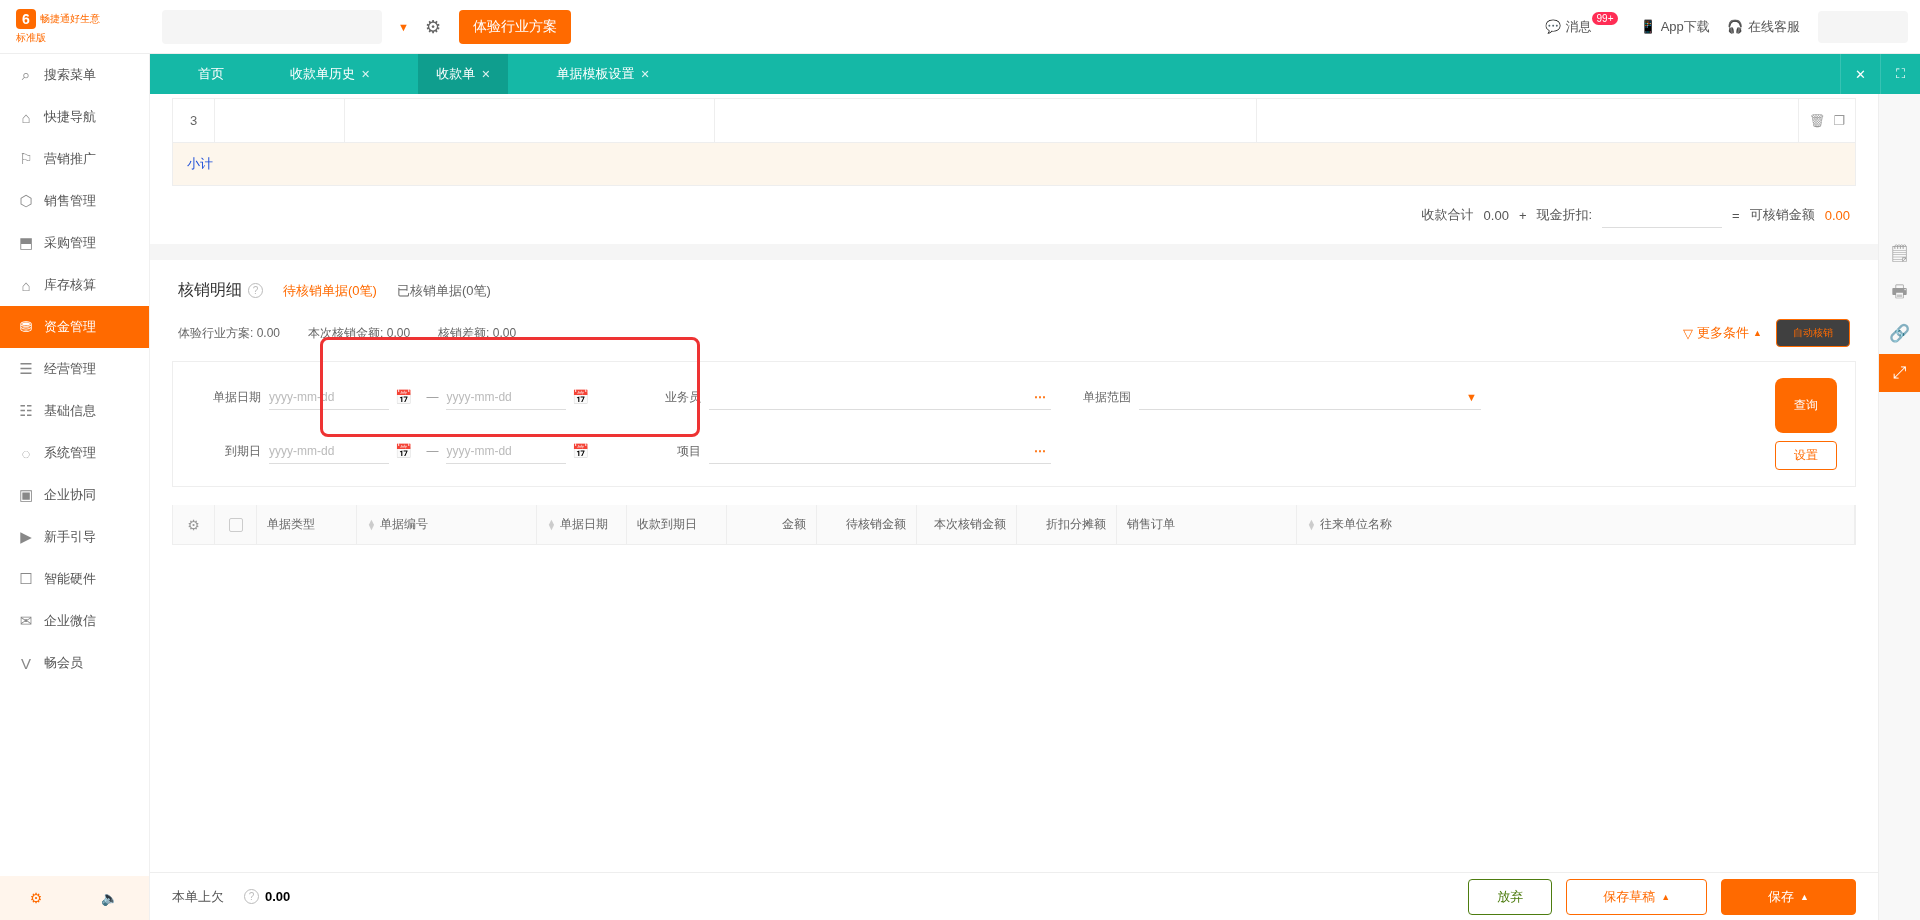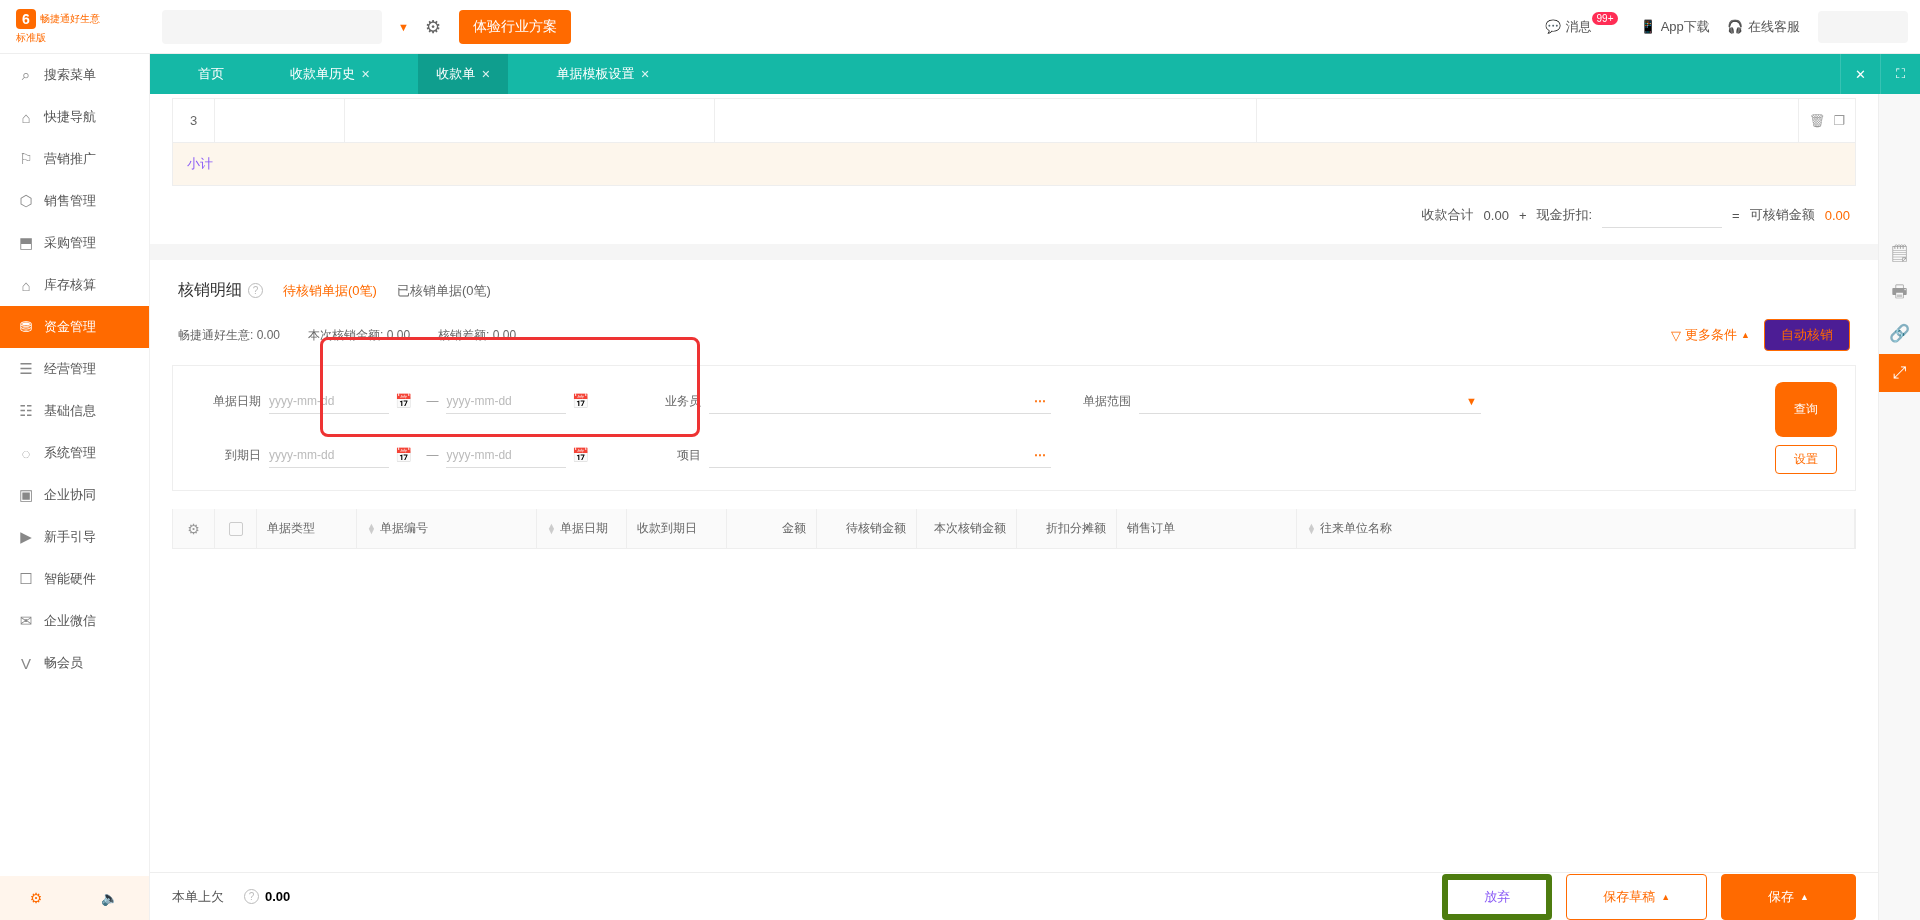--- a/index.html
+++ b/index.html
@@ -37,40 +37,40 @@
 .tab-close { font-size: 11px; opacity: .85; }
 .tabs-right { margin-left: auto; display: flex; align-items: center; }
 .tb-icon { width: 40px; display: flex; align-items: center; justify-content: center; cursor: pointer; border-left: 1px solid rgba(255,255,255,.15); height: 100%; }
 
 
 .content { position: absolute; left: 150px; right: 42px; top: 94px; bottom: 48px; overflow-y: auto; background: #fff; padding: 4px 22px 20px; }
 .mini-row { border: 1px solid #eee; border-bottom: none; display: flex; align-items: center; height: 44px; font-size: 13px; color: #666; background: #fff; }
 .mini-row .rn { width: 42px; text-align: center; border-right: 1px solid #eee; height: 100%; display: flex; align-items: center; justify-content: center; }
 .mini-row .cell { border-right: 1px solid #eee; height: 100%; flex: 1; }
 .mini-row .row-icons { width: 56px; display: flex; gap: 8px; justify-content: center; color: #999; }
-.sub-row { border: 1px solid #eee; background: #fdf6ec; height: 44px; display: flex; align-items: center; padding-left: 14px; font-size: 13px; color: #8b5cf6; }
+.sub-row { border: 1px solid #eee; background: #fdf6ec; height: 44px; display: flex; align-items: center; padding-left: 14px; font-size: 13px; color: #1d4ed8; }
 
 .totals { display: flex; justify-content: flex-end; align-items: center; gap: 10px; padding: 16px 6px; font-size: 13px; color: #555; }
 .totals .orange { color: #ff6a00; font-weight: 500; }
 .totals .tot-input { width: 120px; height: 26px; border: none; border-bottom: 1px solid #ddd; outline: none; }
 
 .divider-band { height: 16px; background: #f5f5f5; margin: 0 -22px; }
 
 
 .verif-head { display: flex; align-items: center; gap: 20px; padding: 20px 6px 10px; }
 .verif-title { font-size: 16px; color: #333; font-weight: 500; display: flex; align-items: center; gap: 6px; }
 .help-circ { width: 15px; height: 15px; border: 1px solid #bbb; border-radius: 50%; display: inline-flex; align-items: center; justify-content: center; font-size: 10px; color: #bbb; }
 .verif-tab { font-size: 13px; color: #666; cursor: pointer; }
 .verif-tab.active { color: #ff6a00; }
 .red-box { position: absolute; left: 170px; top: 243px; width: 380px; height: 100px; border: 3px solid #e33; border-radius: 8px; pointer-events: none; }
 
 .amounts-row { display: flex; align-items: center; gap: 28px; padding: 8px 6px 14px; font-size: 12px; color: #666; }
 .amounts-right { margin-left: auto; display: flex; gap: 14px; align-items: center; }
 .more-cond { color: #ff6a00; display: flex; align-items: center; gap: 4px; cursor: pointer; font-size: 13px; }
-.btn-outline-orange { border: 1px solid #ff6a00; color: #ff6a00; background: #4c1d95; padding: 6px 16px; border-radius: 4px; font-size: 13px; cursor: pointer; }
+.btn-outline-orange { border: 1px solid #ff6a00; color: #ff6a00; background: #404040; padding: 6px 16px; border-radius: 4px; font-size: 10px; cursor: pointer; }
 
 .filter-box { border: 1px solid #eee; padding: 16px 18px; display: flex; gap: 14px; }
 .filter-grid { flex: 1; display: grid; grid-template-columns: 430px 420px 420px; row-gap: 16px; column-gap: 10px; align-items: center; }
 .f-field { display: flex; align-items: center; gap: 8px; font-size: 12px; color: #666; }
 .f-label { width: 70px; text-align: right; }
 .date-in { width: 120px; height: 26px; border: none; border-bottom: 1px solid #ddd; font-size: 12px; background: transparent; outline: none; }
 .date-in::placeholder { color: #bbb; }
 .cal-ico { color: #ff6a00; font-size: 14px; margin-left: -2px; margin-right: 6px; }
 .dash { color: #999; }
 .sel-in { flex: 1; border: none; border-bottom: 1px solid #ddd; height: 26px; display: flex; align-items: center; justify-content: flex-end; padding-right: 4px; }
@@ -91,21 +91,21 @@
 
 .right-rail { position: absolute; right: 0; top: 94px; bottom: 0; width: 42px; background: #f8f8f8; border-left: 1px solid #eee; display: flex; flex-direction: column; align-items: center; padding-top: 140px; gap: 2px; }
 .rail-ic { width: 42px; height: 38px; display: flex; align-items: center; justify-content: center; color: #999; font-size: 17px; cursor: pointer; }
 .rail-ic.accent { background: #ff6a00; color: #fff; }
 
 
 .footer { position: absolute; left: 150px; right: 42px; bottom: 0; height: 48px; border-top: 1px solid #eee; background: #fff; display: flex; align-items: center; padding: 0 22px; font-size: 13px; }
 .footer .lbl { color: #555; display: flex; align-items: center; gap: 20px; }
 .footer .val { font-weight: bold; margin-left: 6px; }
 .footer-right { margin-left: auto; display: flex; gap: 14px; }
-.btn-plain { border: 6px solid #4d7c0f; background: #fff; color: #8b5cf6; padding: 8px 36px; border-radius: 4px; font-size: 13px; cursor: pointer; }
+.btn-plain { border: 1px solid #4d7c0f; background: #fff; color: #4d7c0f; padding: 8px 28px; border-radius: 4px; font-size: 13px; cursor: pointer; }
 .btn-outline-lg { border: 1px solid #ff6a00; color: #ff6a00; background: #fff; padding: 8px 36px; border-radius: 4px; font-size: 13px; cursor: pointer; display: flex; align-items: center; gap: 6px; }
 .btn-orange-lg { background: #ff6a00; color: #fff; border: 1px solid #ff6a00; padding: 8px 46px; border-radius: 4px; font-size: 13px; cursor: pointer; display: flex; align-items: center; gap: 6px; }
 .chev-up { font-size: 9px; }
 </style>
 </head>
 <body>
 
 <div class="header">
   <div class="logo-area">
     <div class="logo-row">
@@ -261,21 +261,21 @@
   <div class="verif-head">
     <div class="verif-title">
       <span>核销明细</span>
       <span class="help-circ">?</span>
     </div>
     <span class="verif-tab active">待核销单据(0笔)</span>
     <span class="verif-tab">已核销单据(0笔)</span>
   </div>
 
   <div class="amounts-row">
-    <span><span>畅捷通好生意:</span> <span>0.00</span></span>
+    <span><span>体验行业方案:</span> <span>0.00</span></span>
     <span><span>本次核销金额:</span> <span>0.00</span></span>
     <span><span>核销差额:</span> <span>0.00</span></span>
     <div class="amounts-right">
       <span class="more-cond">
         <span>▽</span>
         <span>更多条件</span>
         <span style="font-size:9px">▲</span>
       </span>
       <button class="btn-outline-orange">自动核销</button>
     </div>

